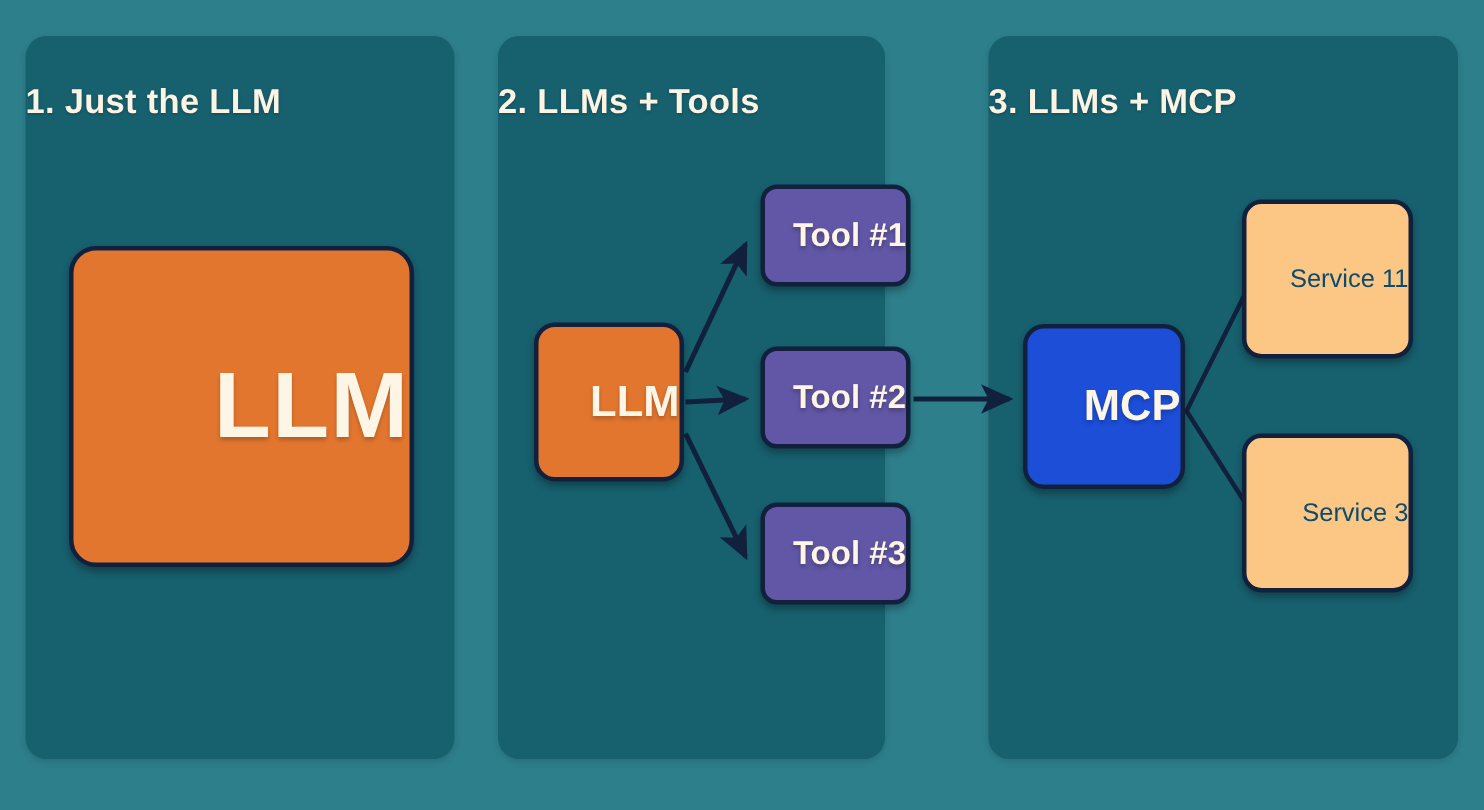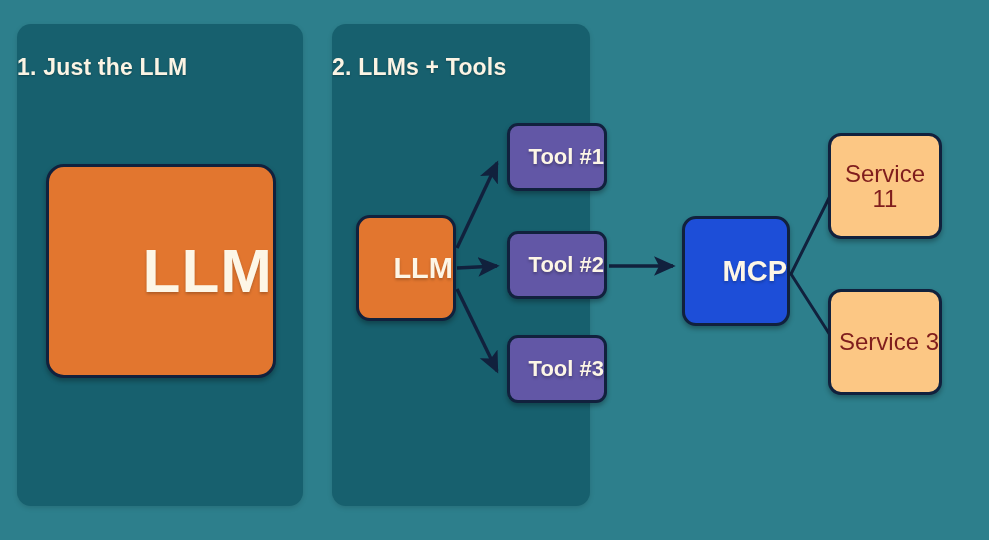--- a/index.html
+++ b/index.html
@@ -86,38 +86,41 @@
     background: #6257a6;
     border-radius: 11px;
     color: #fdf6e6;
     font-size: 22px;
     font-weight: 600;
     text-shadow: 0 2px 3px rgba(0,0,0,0.28);
   }
   .node-service {
     background: #fcc784;
     border-radius: 13px;
-    color: #7f1d1d;
-    font-size: 24px;
+    color: #0c4a6e;
+    font-size: 17px;
     font-weight: 500;
   }
 </style>
 </head>
 <body>
 
 <div id="stage">
 
   <div class="panel" style="left:17px; top:24px; width:286px; height:482px;">
     <div class="panel-title">1. Just the LLM</div>
   </div>
 
   <div class="panel" style="left:332px; top:24px; width:258px; height:482px;">
     <div class="panel-title">2. LLMs + Tools</div>
   </div>
 
+  <div class="panel" style="left:659px; top:24px; width:313px; height:482px;">
+    <div class="panel-title">3. LLMs + MCP</div>
+  </div>
 
   <svg id="svg-layer" viewBox="0 0 989 540" xmlns="http://www.w3.org/2000/svg">
     <defs>
       <marker id="arrowhead" markerWidth="7" markerHeight="7" refX="5.6" refY="3" orient="auto" markerUnits="strokeWidth">
         <path d="M0,0.1 L6.4,3 L0,5.9 L1.5,3 Z" fill="#11213d"></path>
       </marker>
     </defs>
 
     <g stroke="#11213d" stroke-width="3.4" fill="none" stroke-linecap="butt">
       <path d="M457,248 L497,163" marker-end="url(#arrowhead)"></path>

